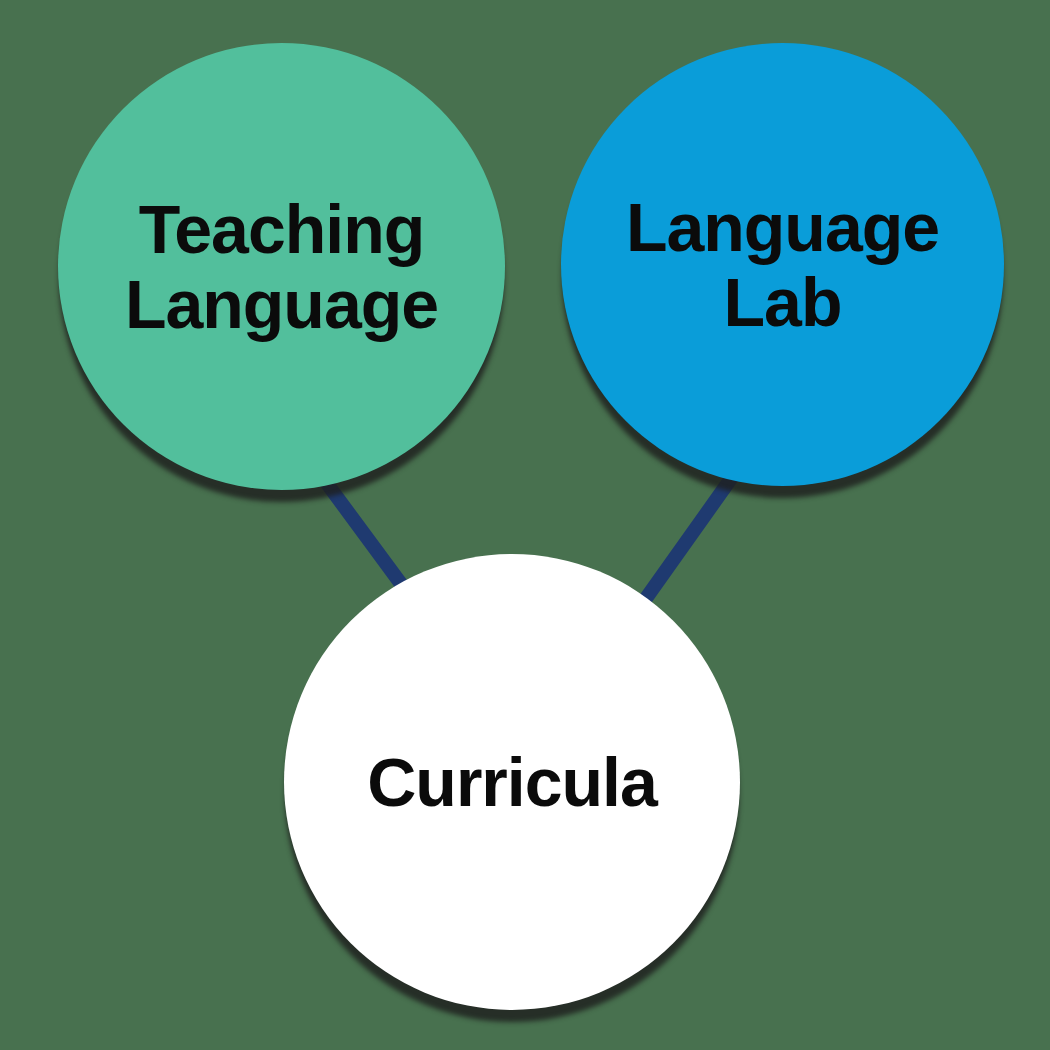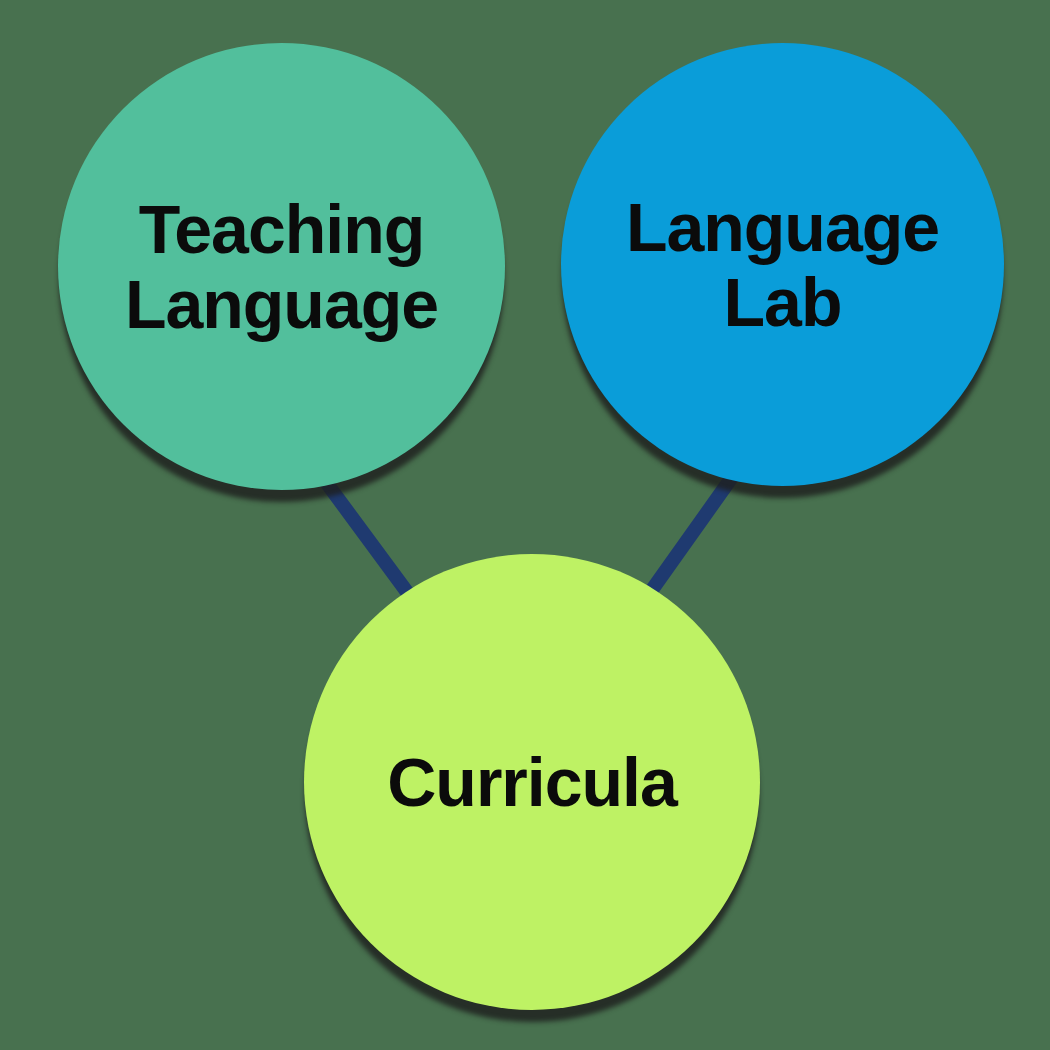--- a/index.html
+++ b/index.html
@@ -62,25 +62,25 @@
     background: #52BF9C;
   }
   #node-language-lab {
     left: 561px;
     top: 43px;
     width: 443px;
     height: 443px;
     background: #0A9DD9;
   }
   #node-curricula {
-    left: 304px;
+    left: 284px;
     top: 554px;
     width: 456px;
     height: 456px;
-    background: #bef264;
+    background: #ffffff;
   }
 </style>
 </head>
 <body>
 
 <div id="canvas">
 
   <div id="connector-left" class="connector"></div>
 
   <div id="connector-right" class="connector"></div>

